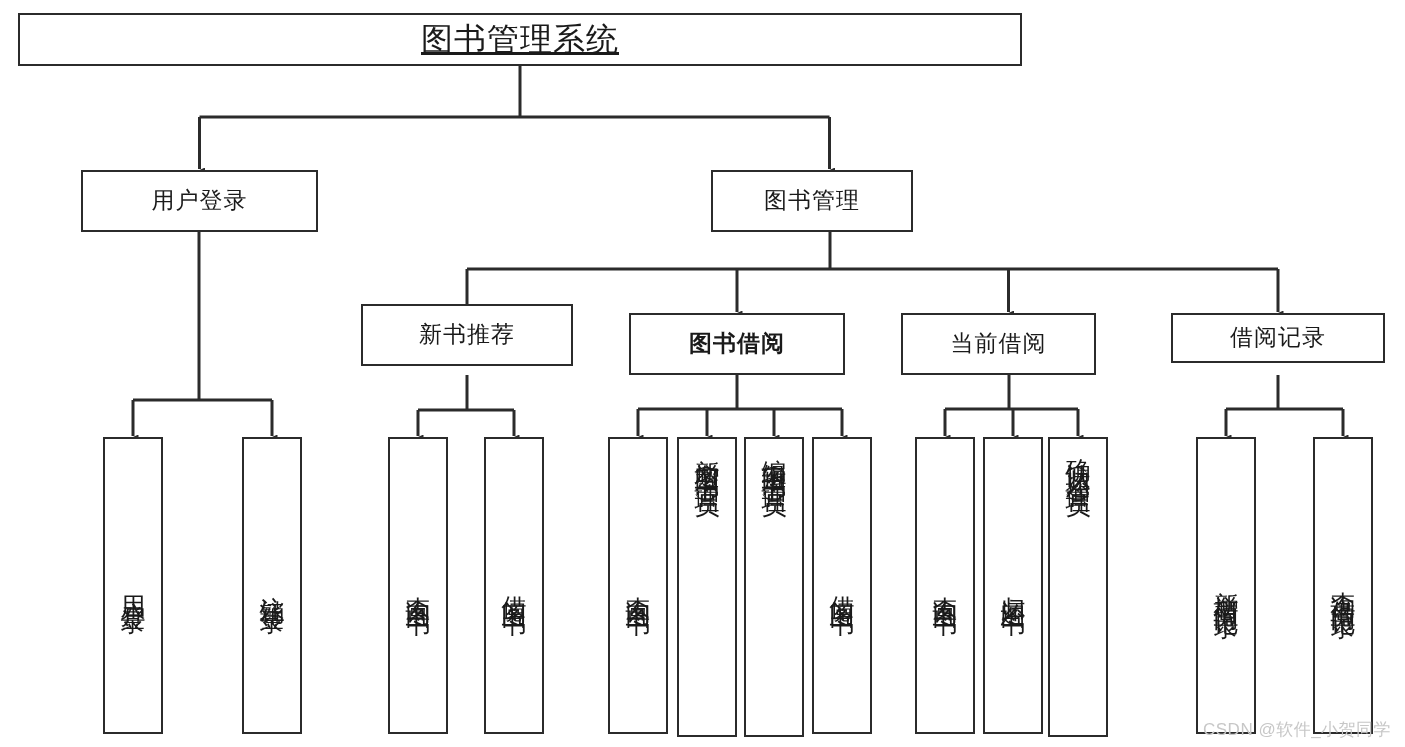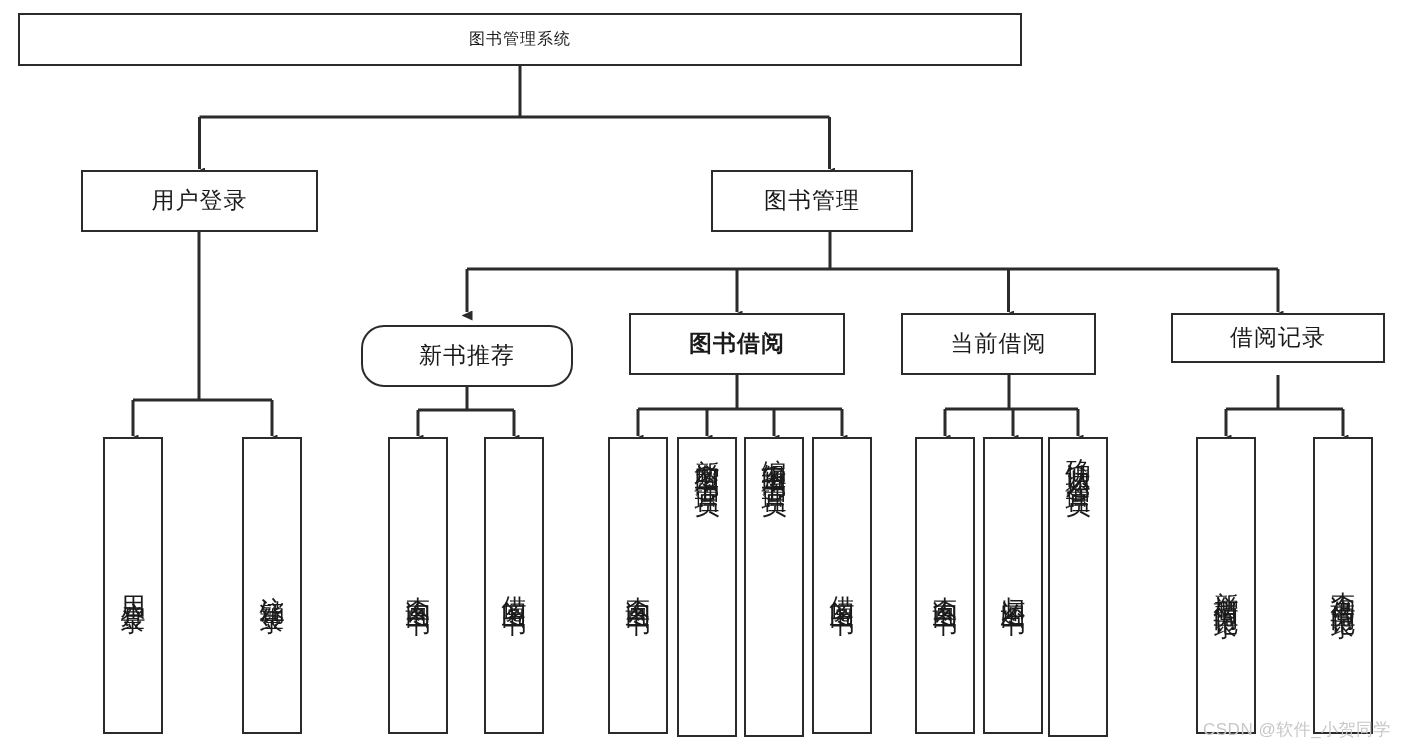--- a/index.html
+++ b/index.html
@@ -41,22 +41,23 @@
     text-align: center;
     line-height: 1.18;
     white-space: nowrap;
   }
   
   .node.horiz .node-label {
     font-size: 23px;
     letter-spacing: 1px;
   }
   .node.root .node-label {
-    font-size: 16px;
+    font-size: 32px;
     letter-spacing: 1px;
+    text-decoration: underline;
   }
   
   .node.vert {
     align-items: flex-start;
     justify-content: center;
     padding-top: 0;
   }
   .node.vert .node-label {
     writing-mode: vertical-rl;
     text-orientation: upright;
@@ -129,21 +130,21 @@
     <span class="node-label">图书管理系统</span>
   </div>
 
   <div class="node horiz" style="left:81px; top:170px; width:237px; height:62px;">
     <span class="node-label">用户登录</span>
   </div>
   <div class="node horiz" style="left:711px; top:170px; width:202px; height:62px;">
     <span class="node-label">图书管理</span>
   </div>
 
-  <div class="node horiz" style="left:361px; top:325px; width:212px; height:62px;border-radius:23px;">
+  <div class="node horiz" style="left:361px; top:304px; width:212px; height:62px;">
     <span class="node-label">新书推荐</span>
   </div>
   <div class="node horiz" style="left:629px; top:313px; width:216px; height:62px;font-weight:bold;">
     <span class="node-label">图书借阅</span>
   </div>
   <div class="node horiz" style="left:901px; top:313px; width:195px; height:62px;">
     <span class="node-label">当前借阅</span>
   </div>
   <div class="node horiz" style="left:1171px; top:313px; width:214px; height:50px;">
     <span class="node-label">借阅记录</span>

